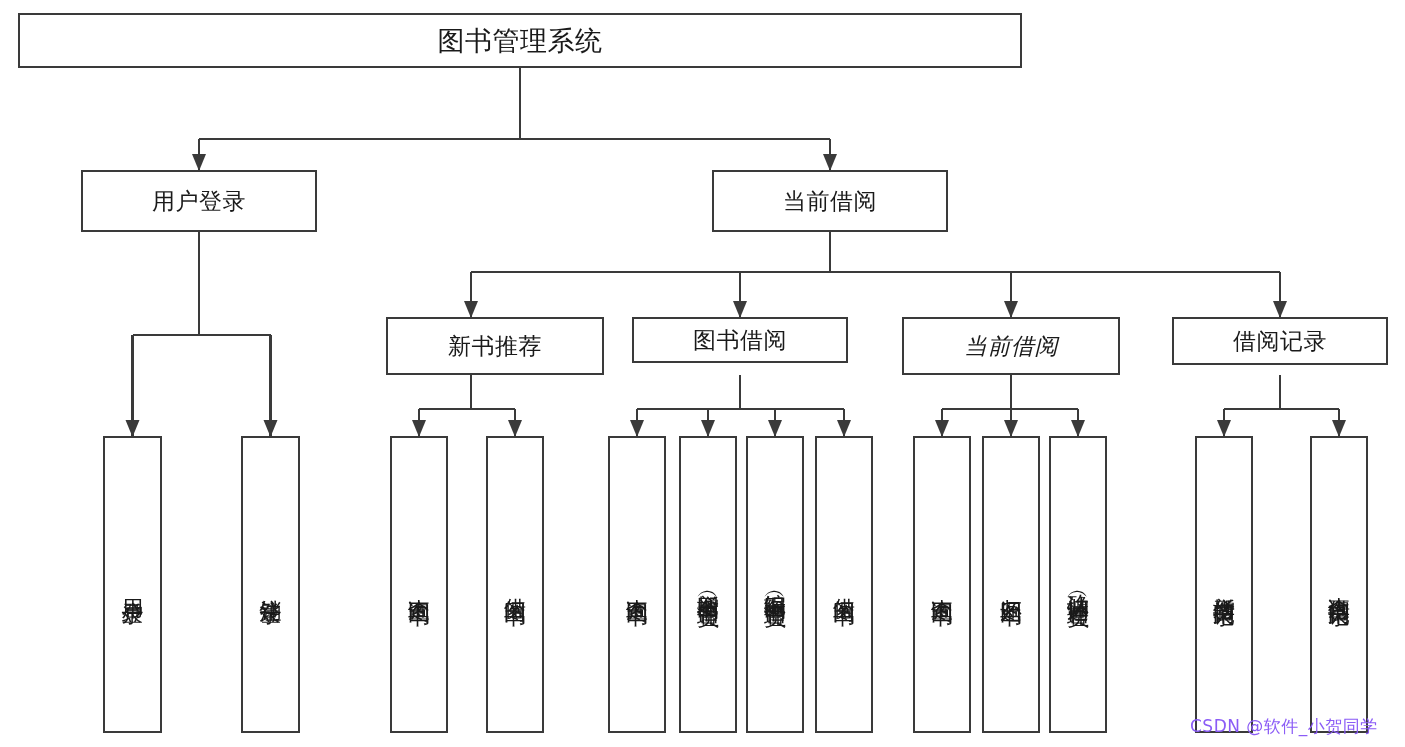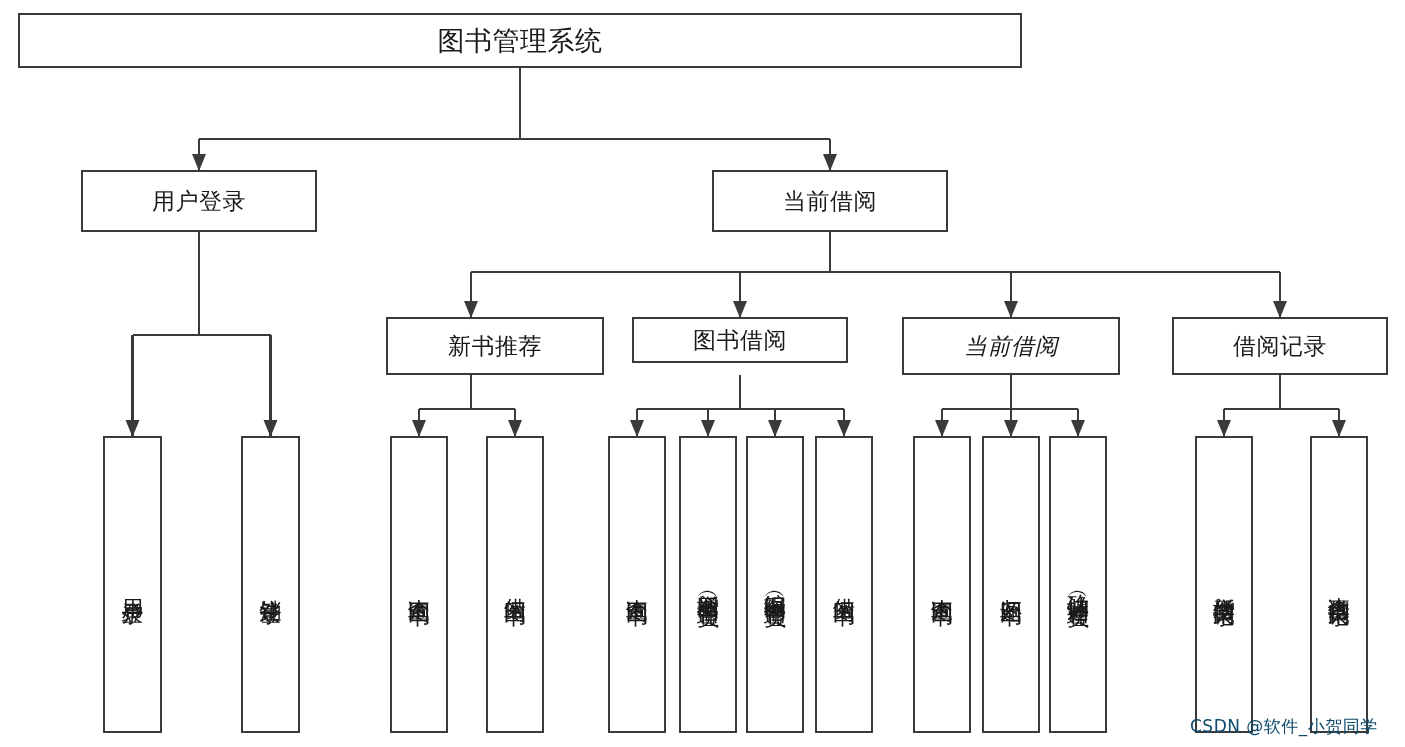--- a/index.html
+++ b/index.html
@@ -57,21 +57,21 @@
   .node.v .vtext {
     writing-mode: vertical-rl;
     text-orientation: upright;
     display: block;
     white-space: normal;
     max-height: 100%;
   }
   .watermark {
     position: absolute;
     font-size: 17px;
-    color: #0c4a6e;
+    color: #8b5cf6;
     letter-spacing: 0.5px;
     white-space: nowrap;
     font-family: "DejaVu Sans", "Liberation Sans", sans-serif;
   }
 </style>
 </head>
 <body>
 
 <div id="diagram">
 
@@ -143,21 +143,21 @@
 
   <div class="node h" style="left: 362px; top: 317px; width: 218px; height: 58px; margin-left: 24px;">
     <span>新书推荐</span>
   </div>
   <div class="node h" style="left: 632px; top: 317px; width: 216px; height: 46px;">
     <span>图书借阅</span>
   </div>
   <div class="node h" style="left: 902px; top: 317px; width: 218px; height: 58px; font-style: italic;">
     <span>当前借阅</span>
   </div>
-  <div class="node h" style="left: 1172px; top: 317px; width: 216px; height: 58px;">
+  <div class="node h" style="left: 1172px; top: 317px; width: 216px; height: 48px;">
     <span>借阅记录</span>
   </div>
 
   <div class="node v" style="left: 103px; top: 436px; width: 59px; height: 297px;">
     <span class="vtext">用户登录</span>
   </div>
   <div class="node v" style="left: 241px; top: 436px; width: 59px; height: 297px;">
     <span class="vtext">注销登录</span>
   </div>
 

